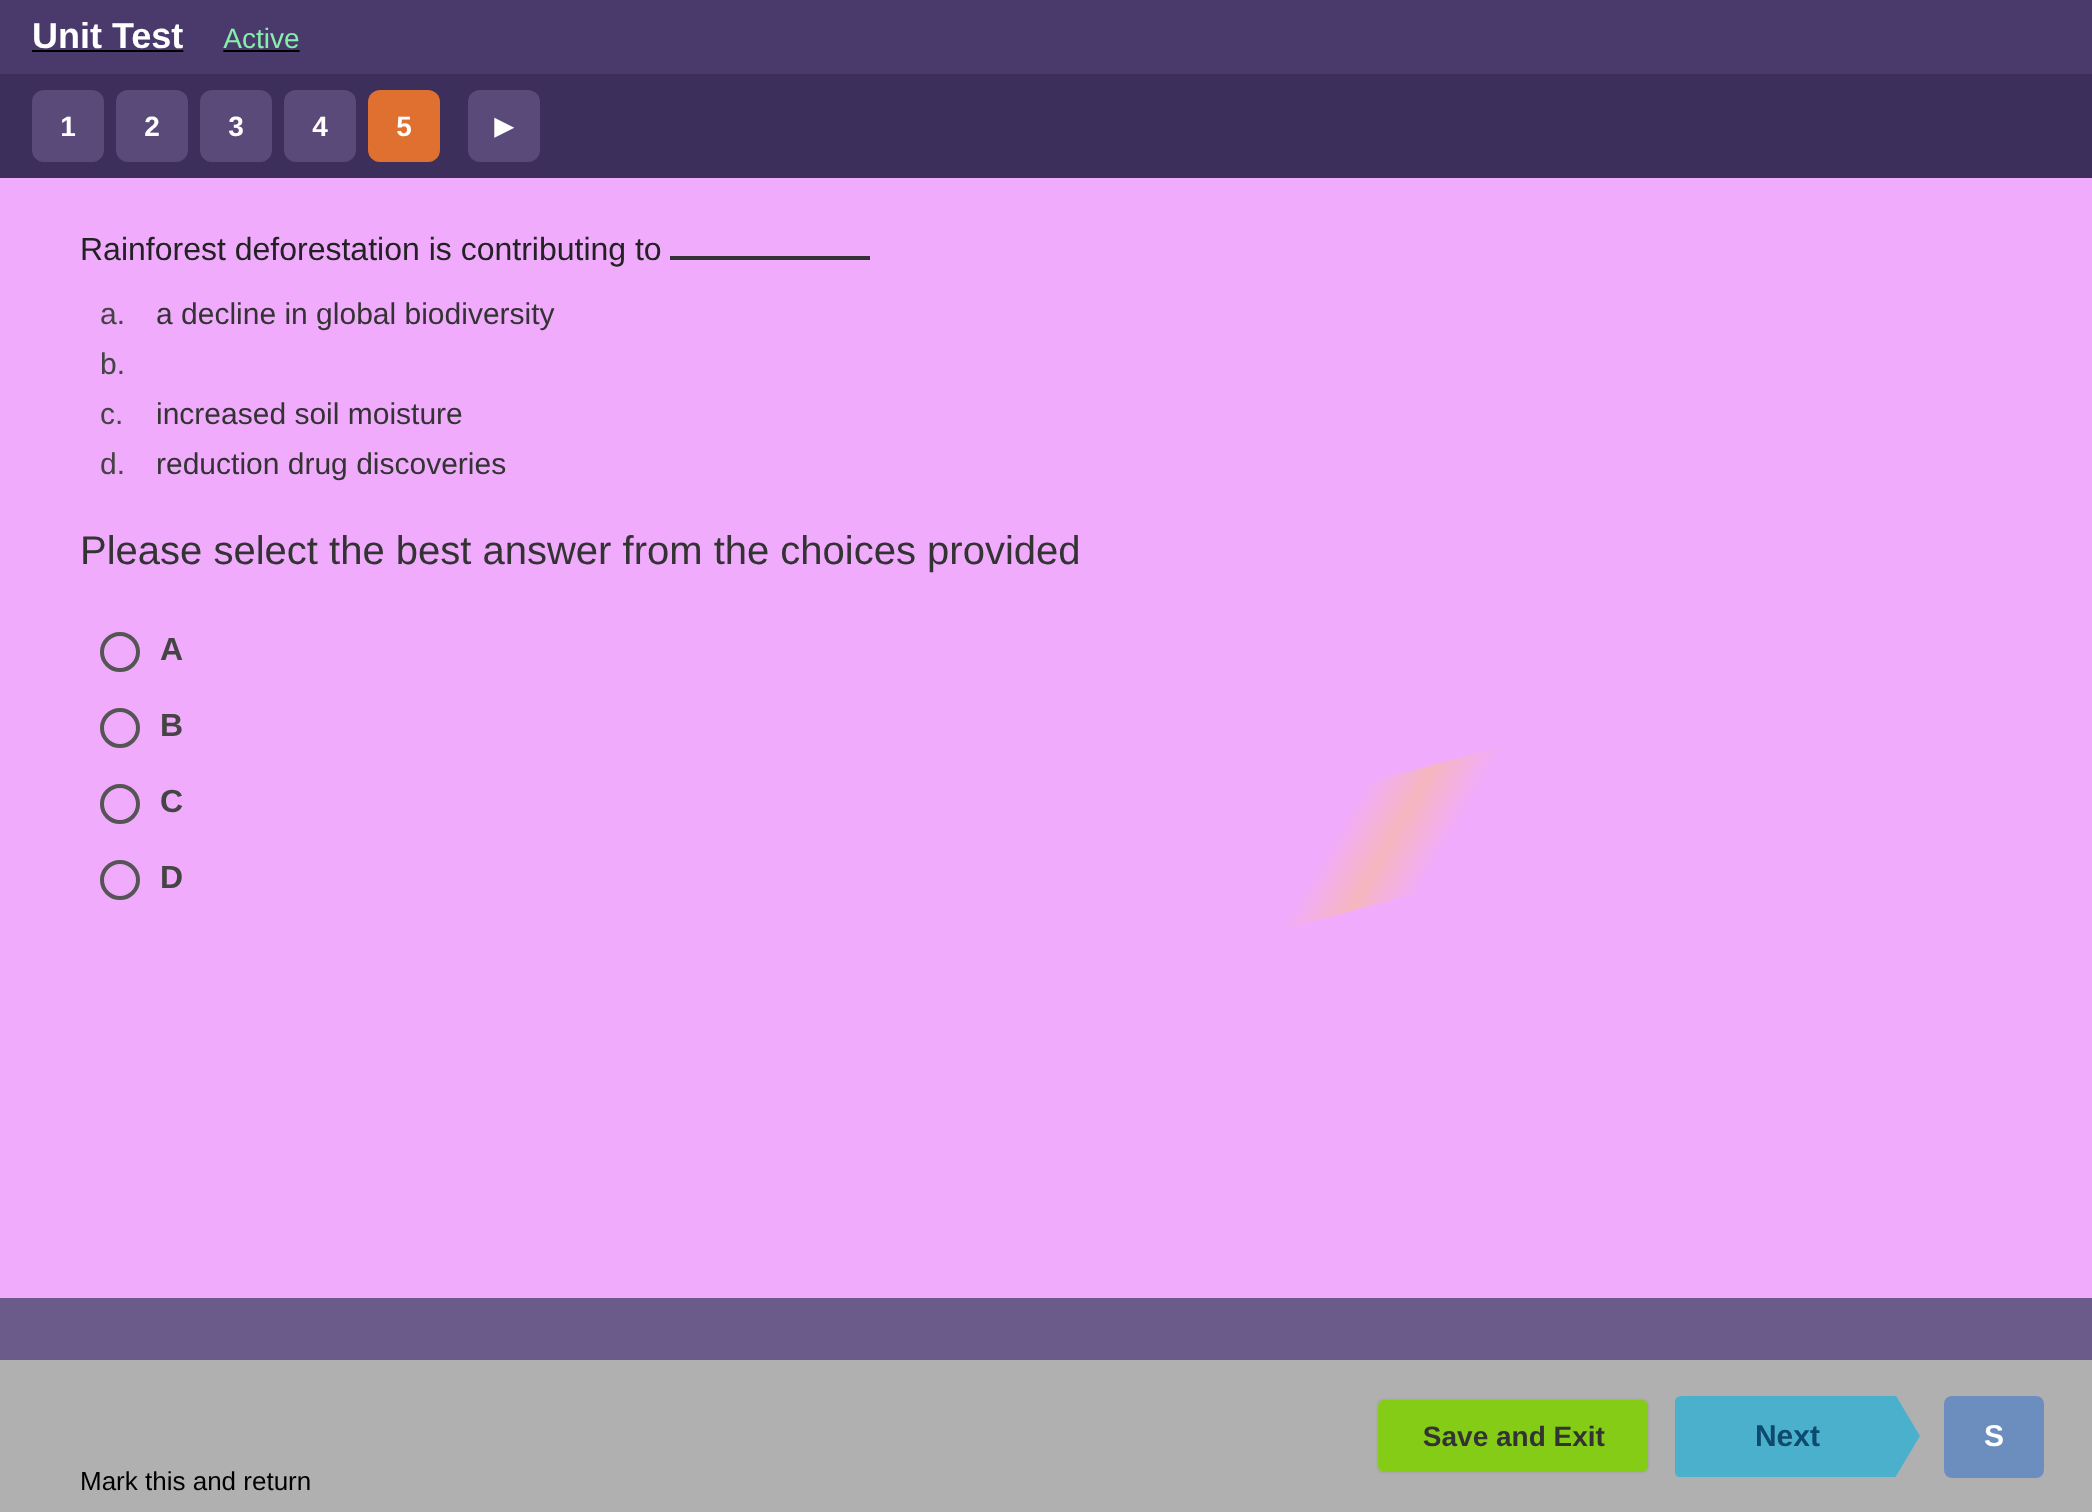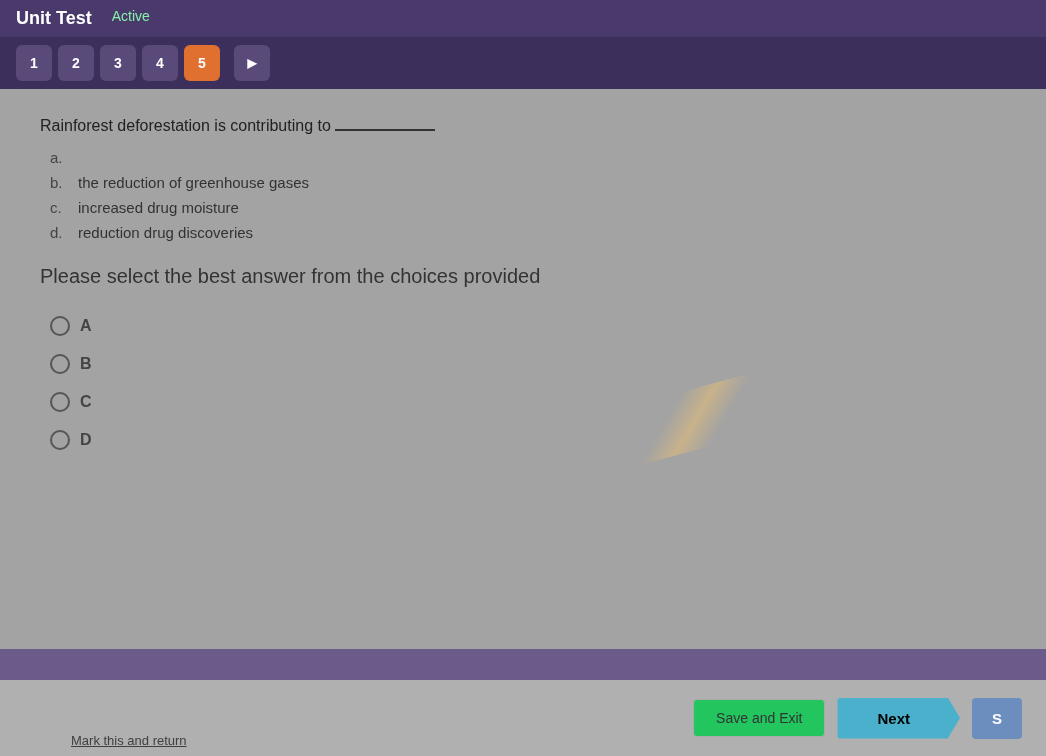--- a/index.html
+++ b/index.html
@@ -10,21 +10,23 @@
       background: #6b5b8a;
       font-family: Arial, sans-serif;
       overflow: hidden;
       position: relative;
     }
 
     .top-bar {
       background: #4a3a6b;
       padding: 8px 16px;
       display: flex;
+      align-items: center;
       gap: 12px;
+      text-decoration: underline;
     }
 
     .top-bar-title {
       color: white;
       font-size: 18px;
       font-weight: bold;
       margin-right: 8px;
     }
 
     .top-bar-status {
@@ -52,21 +54,21 @@
       color: white;
       cursor: pointer;
       border: none;
     }
 
     .nav-btn.default { background: #5a4a7a; }
     .nav-btn.active { background: #e07030; }
     .nav-btn.arrow { background: #5a4a7a; font-size: 12px; margin-left: 8px; }
 
     .main-content {
-      background: #a3a3a3;
+      background: #f0abfc;
       margin: 0;
       padding: 28px 40px 20px 40px;
       min-height: 560px;
       position: relative;
     }
 
     .question-text {
       font-size: 16px;
       color: #222;
       margin-bottom: 14px;
@@ -142,33 +144,34 @@
       height: 76px;
       background: #b0b0b0;
       display: flex;
       align-items: center;
       justify-content: flex-end;
       padding: 0 24px;
       gap: 12px;
     }
 
     .btn-save-exit {
-      background: #22c55e;
+      background: #84cc16;
       border: 1px solid #aaa;
       color: #333;
       padding: 10px 22px;
       font-size: 14px;
       border-radius: 4px;
       cursor: pointer;
+      font-weight: bold;
     }
 
     .btn-next {
       background: #4ab0cc;
       border: none;
-      color: #000000;
+      color: #0c4a6e;
       padding: 12px 40px;
       font-size: 15px;
       font-weight: bold;
       border-radius: 4px;
       cursor: pointer;
       clip-path: polygon(0 0, 90% 0, 100% 50%, 90% 100%, 0 100%);
       padding-right: 50px;
     }
 
     .btn-skip {
@@ -180,24 +183,22 @@
       font-weight: bold;
       border-radius: 4px;
       cursor: pointer;
     }
 
     .mark-return {
       position: absolute;
       bottom: 8px;
       left: 40px;
       font-size: 13px;
-      color: #404040;
-      cursor: pointer;
-      text-decoration: underline;
-      margin-left: 31px;
+      color: #000000;
+      cursor: pointer;
     }
 
     .diagonal-light {
       position: absolute;
       top: 300px;
       right: 200px;
       width: 300px;
       height: 60px;
       background: linear-gradient(135deg, transparent 40%, rgba(255,200,100,0.4) 50%, transparent 60%);
       transform: rotate(-15deg);
@@ -222,28 +223,28 @@
 </div>
 
 <div class="main-content">
   <div class="question-text">
     <span>Rainforest deforestation is contributing to</span><span class="blank"></span>
   </div>
 
   <div class="choices">
     <div class="choice-item">
       <span class="choice-letter">a.</span>
+      <span>a decline in global biodiversity</span>
     </div>
     <div class="choice-item">
       <span class="choice-letter">b.</span>
-      <span>the reduction of greenhouse gases</span>
     </div>
     <div class="choice-item">
       <span class="choice-letter">c.</span>
-      <span>increased drug moisture</span>
+      <span>increased soil moisture</span>
     </div>
     <div class="choice-item">
       <span class="choice-letter">d.</span>
       <span>reduction drug discoveries</span>
     </div>
   </div>
 
   <div class="instruction">Please select the best answer from the choices provided</div>
 
   <div class="radio-group">

